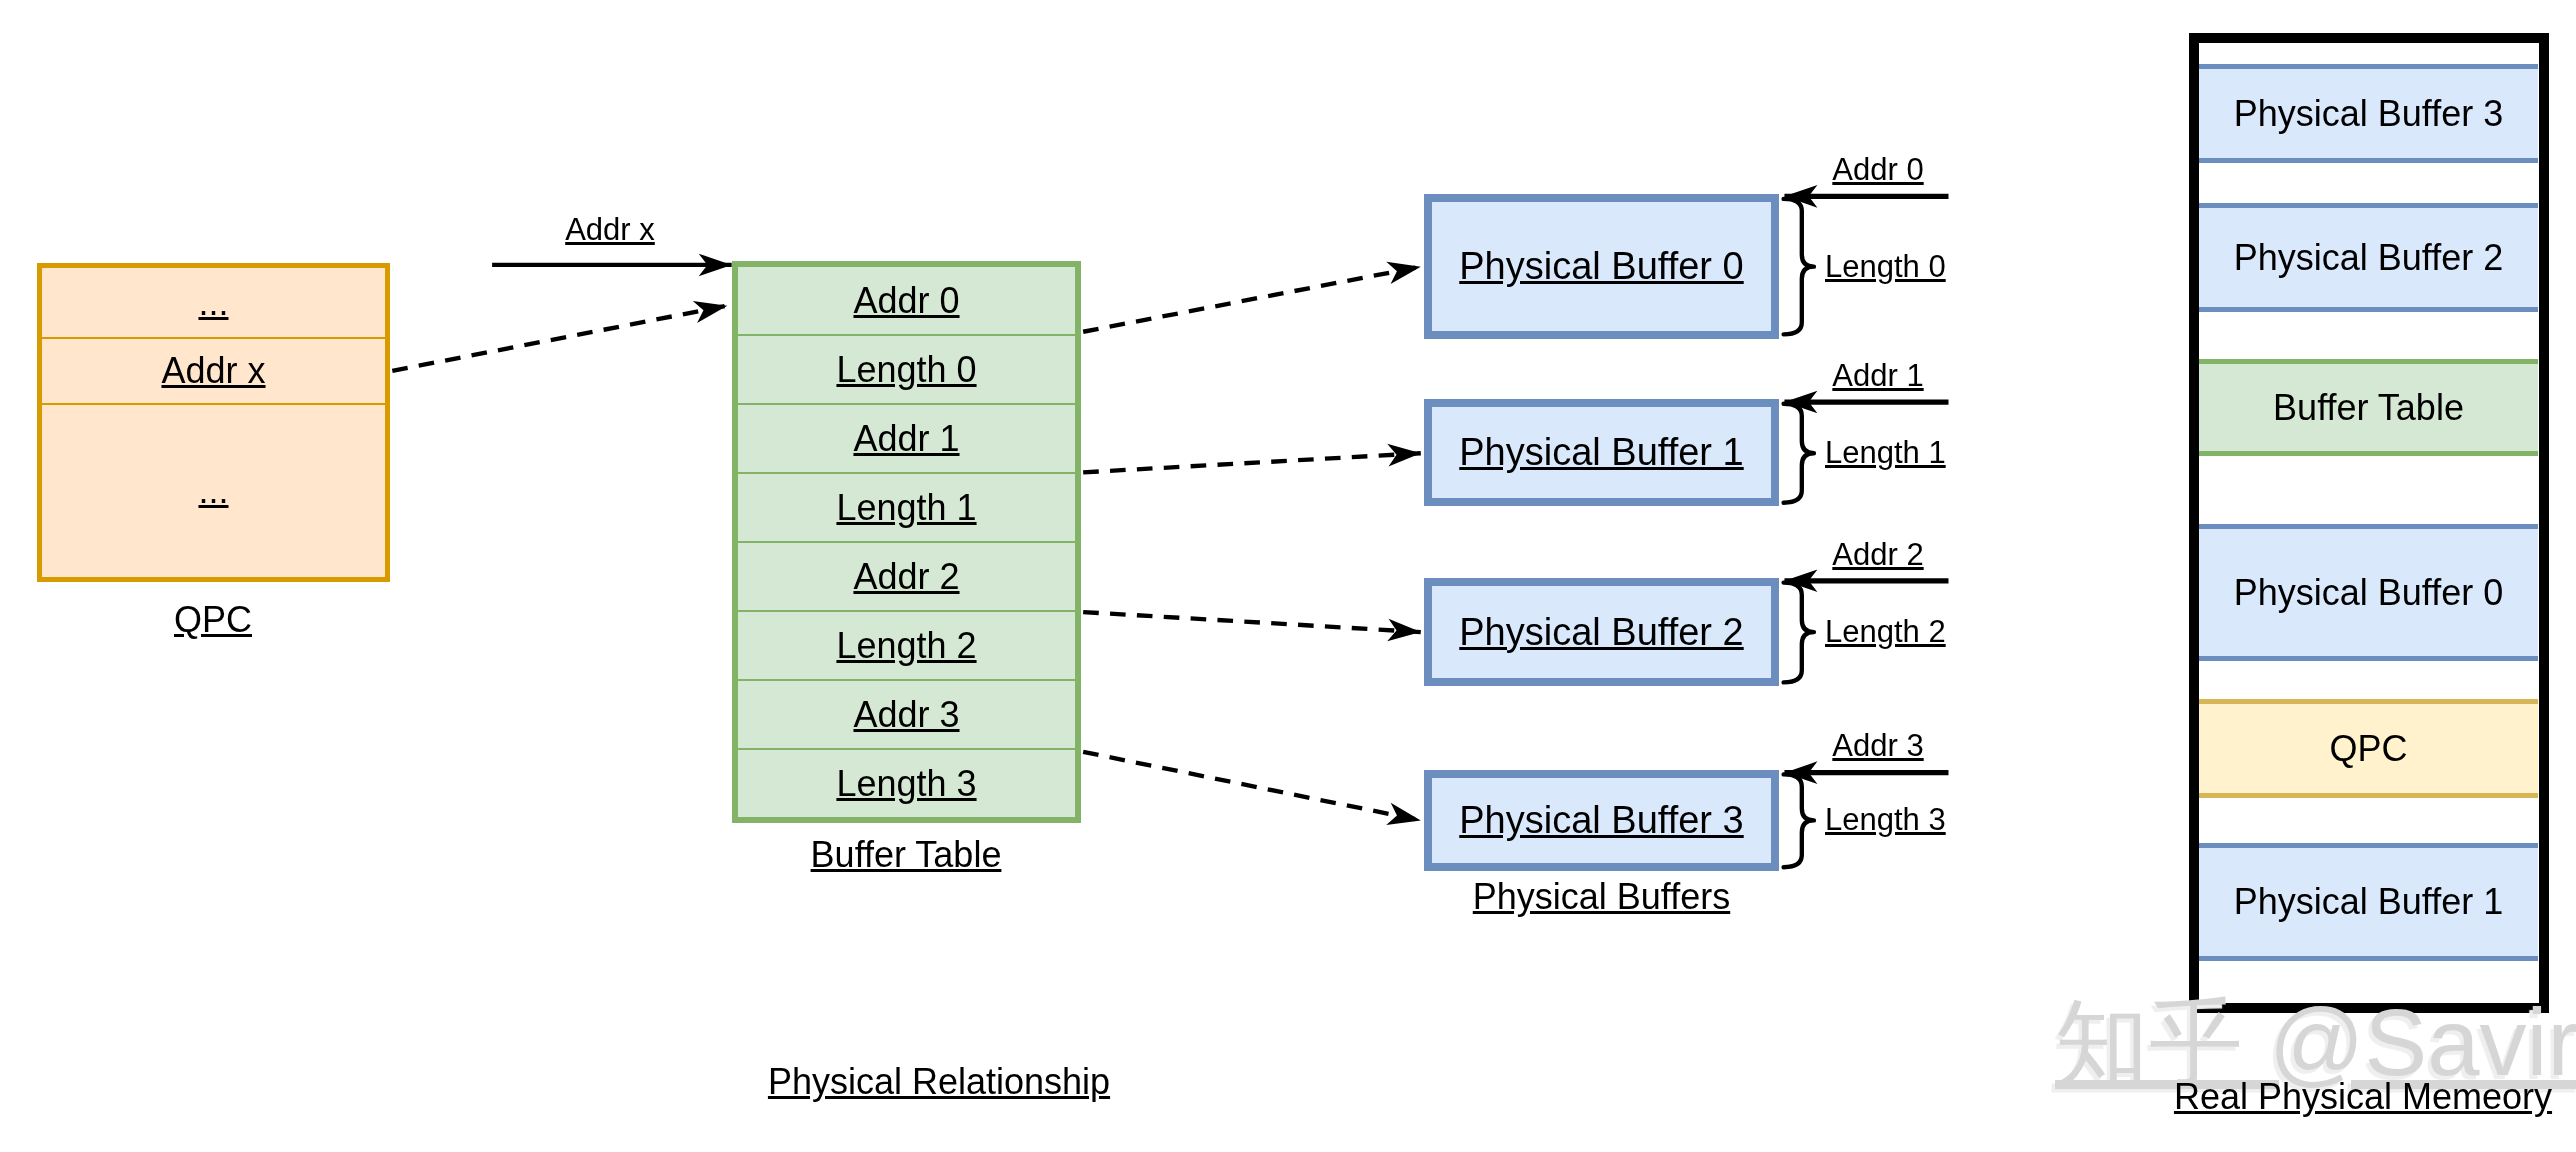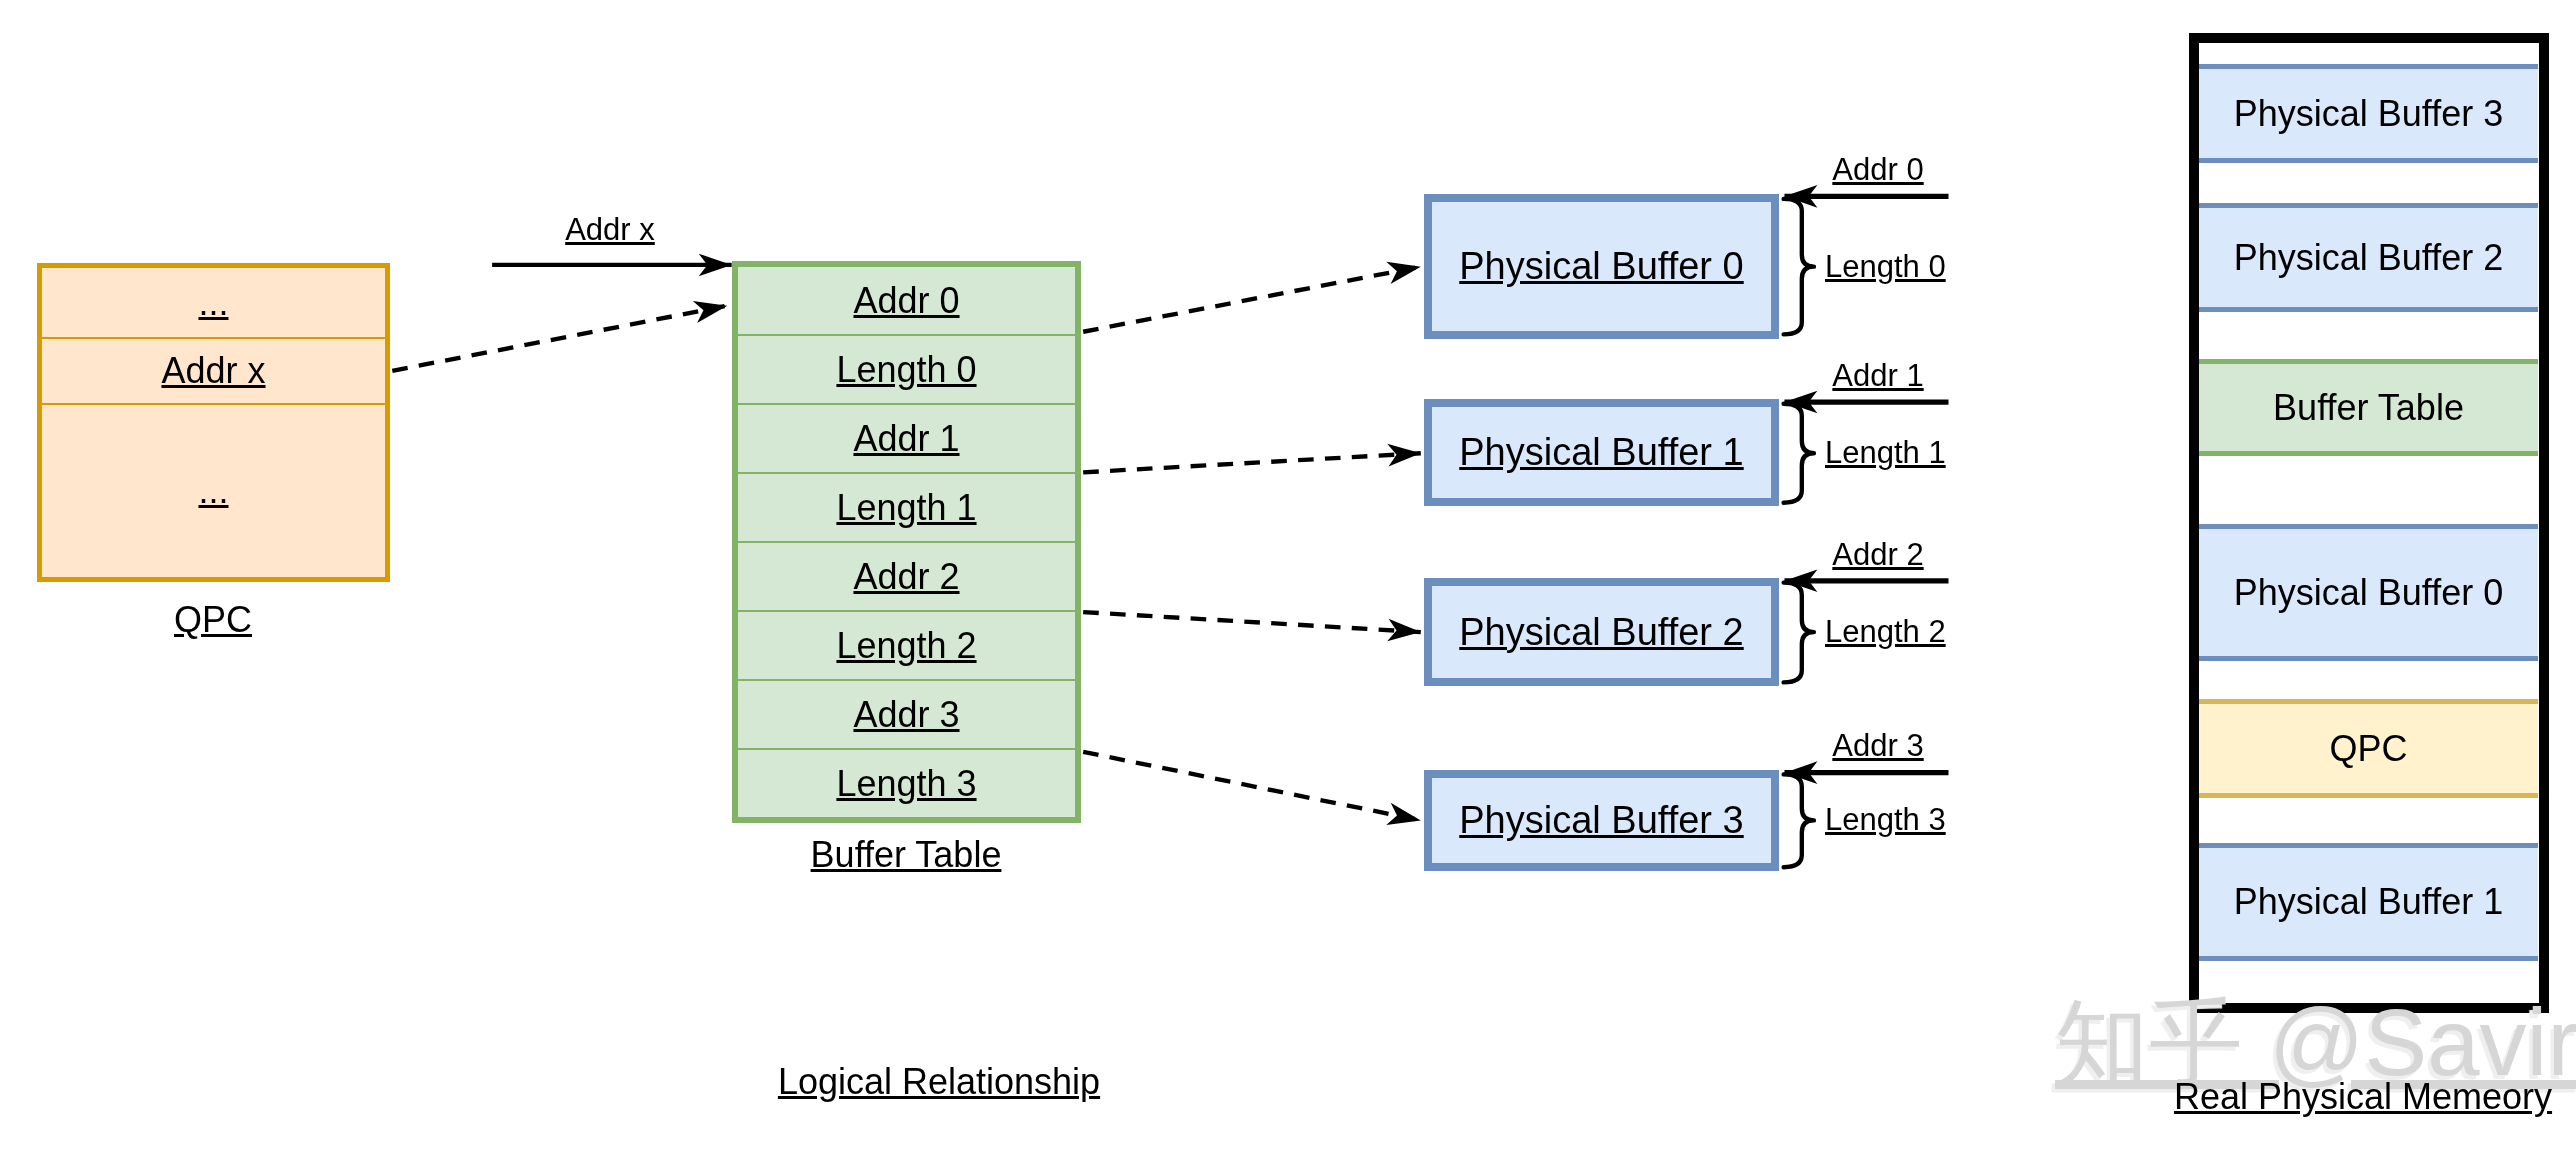--- a/index.html
+++ b/index.html
@@ -116,21 +116,22 @@
 
   <div class="abs ann addr" style="top:151px;">Addr 0</div>
   <div class="abs ann len" style="top:246px;">Length 0</div>
   <div class="abs ann addr" style="top:357px;">Addr 1</div>
   <div class="abs ann len" style="top:432px;">Length 1</div>
   <div class="abs ann addr" style="top:536px;">Addr 2</div>
   <div class="abs ann len" style="top:611px;">Length 2</div>
   <div class="abs ann addr" style="top:727px;">Addr 3</div>
   <div class="abs ann len" style="top:799px;">Length 3</div>
 
-  <div class="abs caption cap-logical">Logical Relationship</div>
+  <div class="abs caption cap-pb">Physical Buffers</div>
+  <div class="abs caption cap-logical">Physical Relationship</div>
 
   <div class="abs mem-col">
     <div class="mem-row mem-blue mr-0">Physical Buffer 3</div>
     <div class="mem-row mem-blue mr-1">Physical Buffer 2</div>
     <div class="mem-row mem-green mr-2">Buffer Table</div>
     <div class="mem-row mem-blue mr-3">Physical Buffer 0</div>
     <div class="mem-row mem-yellow mr-4">QPC</div>
     <div class="mem-row mem-blue mr-5">Physical Buffer 1</div>
   </div>
 

